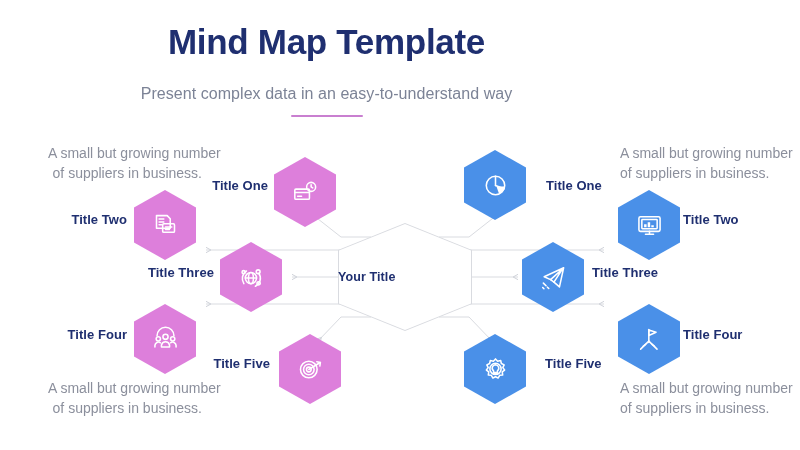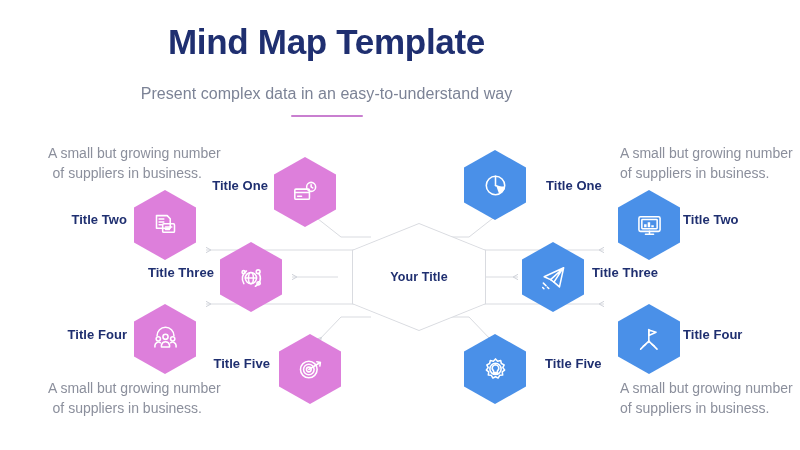--- a/index.html
+++ b/index.html
@@ -94,22 +94,21 @@
 
   
   .center-node {
     position: absolute;
     left: 338px;
     top: 223px;
     width: 134px;
     height: 108px;
     display: flex;
     align-items: center;
-    justify-content: center;
-    margin-left: 14px;
+    justify-content: flex-start;
   }
   .center-shape {
     position: absolute;
     inset: 0;
     background: #d9dbe0;
     clip-path: polygon(50% 0%, 100% 25%, 100% 75%, 50% 100%, 0% 75%, 0% 25%);
   }
   .center-inner {
     position: absolute;
     left: 1px; top: 1px; right: 1px; bottom: 1px;

